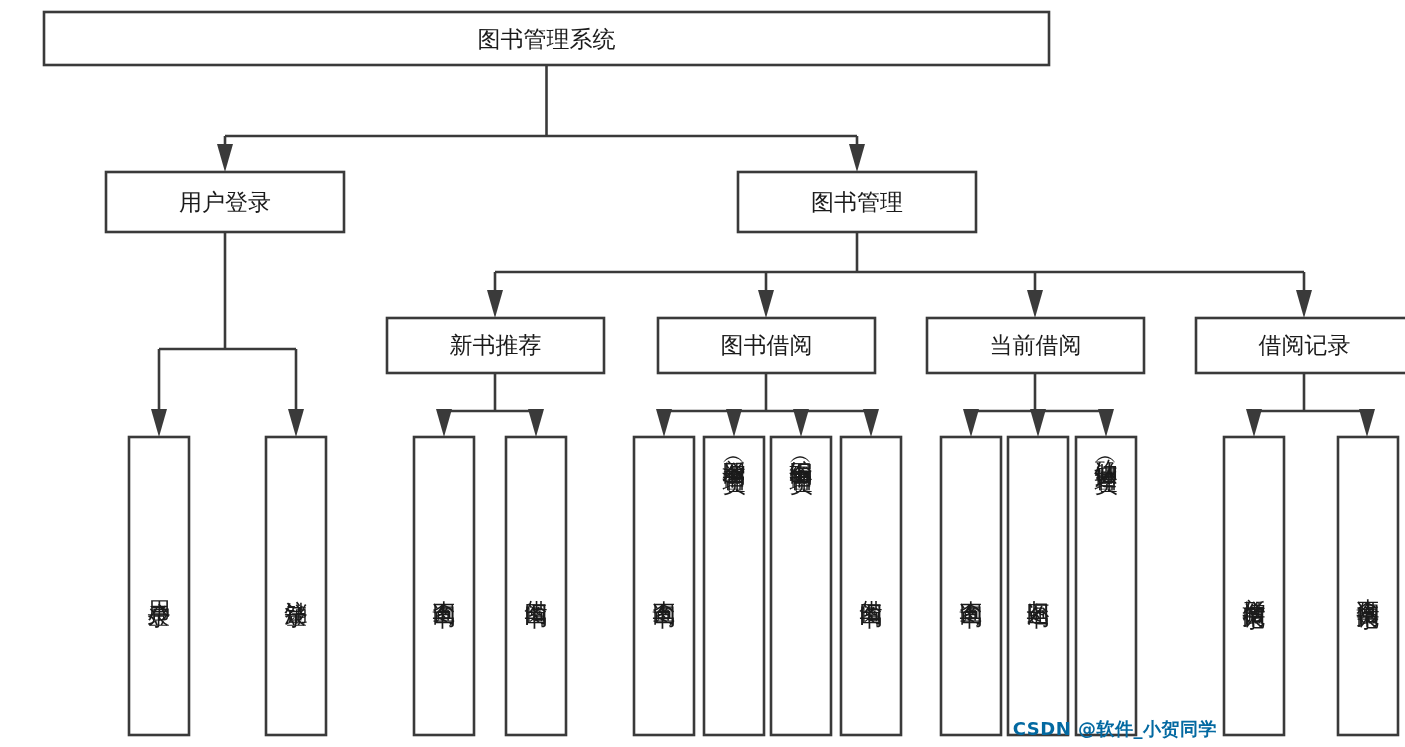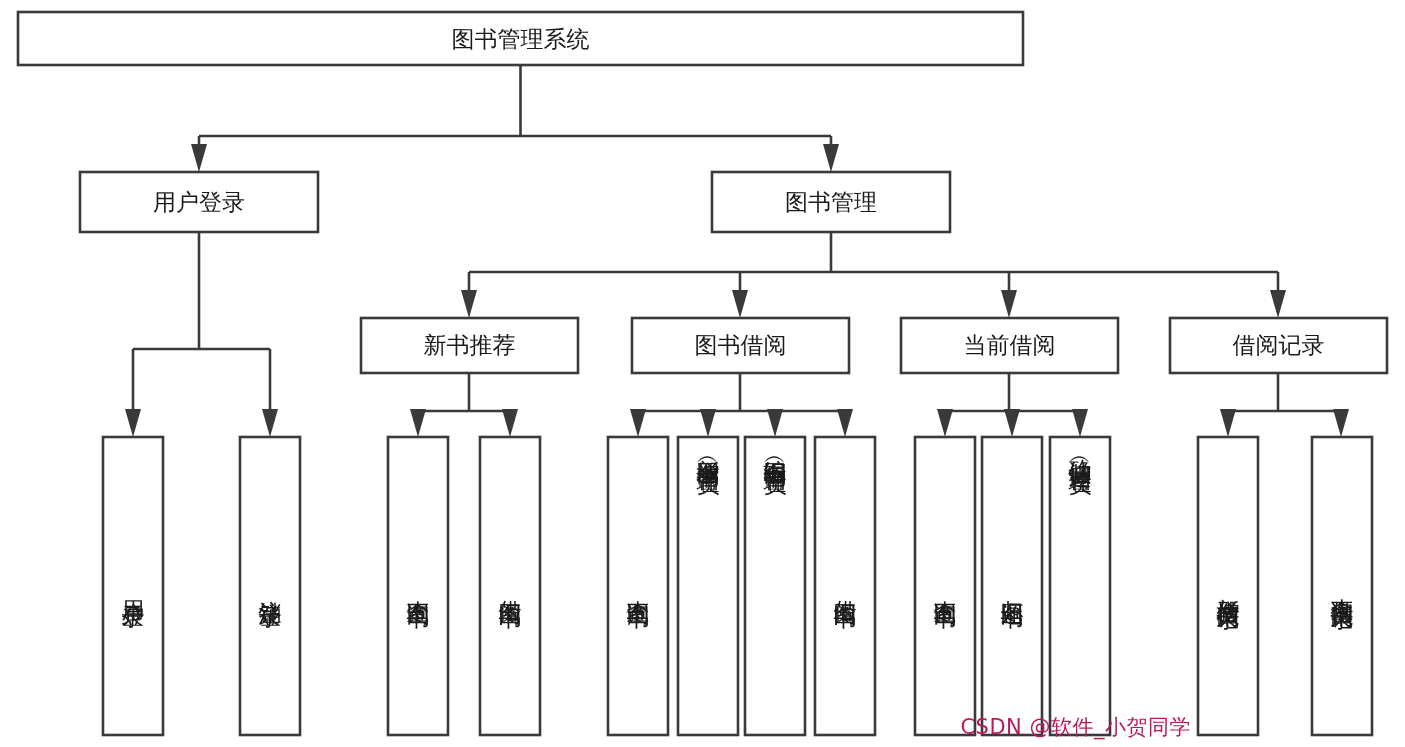--- a/index.html
+++ b/index.html
@@ -11,20 +11,21 @@
     width: 1405px;
     height: 747px;
     overflow: hidden;
     font-family: "DejaVu Sans", "Liberation Sans", sans-serif;
   }
   #diagram-root {
     position: relative;
     width: 1199px;
     height: 747px;
     background: #ffffff;
+    margin-left: 26px;
   }
   svg#tree-svg {
     position: absolute;
     left: 0;
     top: 0;
     width: 1405px;
     height: 747px;
     display: block;
   }
   .node-box {
@@ -70,24 +71,25 @@
     letter-spacing: 2px;
     color: #1b1b1b;
     white-space: nowrap;
     text-align: center;
   }
   .watermark {
     position: absolute;
     right: 8px;
     bottom: 6px;
     font-family: "DejaVu Sans", "Liberation Sans", sans-serif;
-    font-size: 21px;
-    color: #be185d;
+    font-size: 18px;
+    color: #0369a1;
     letter-spacing: 0.5px;
     white-space: nowrap;
+    font-weight: bold;
   }
 </style>
 </head>
 <body>
 
 <div id="diagram-root">
 
   <svg id="tree-svg" viewBox="0 0 1405 747">
     <defs></defs>
 

